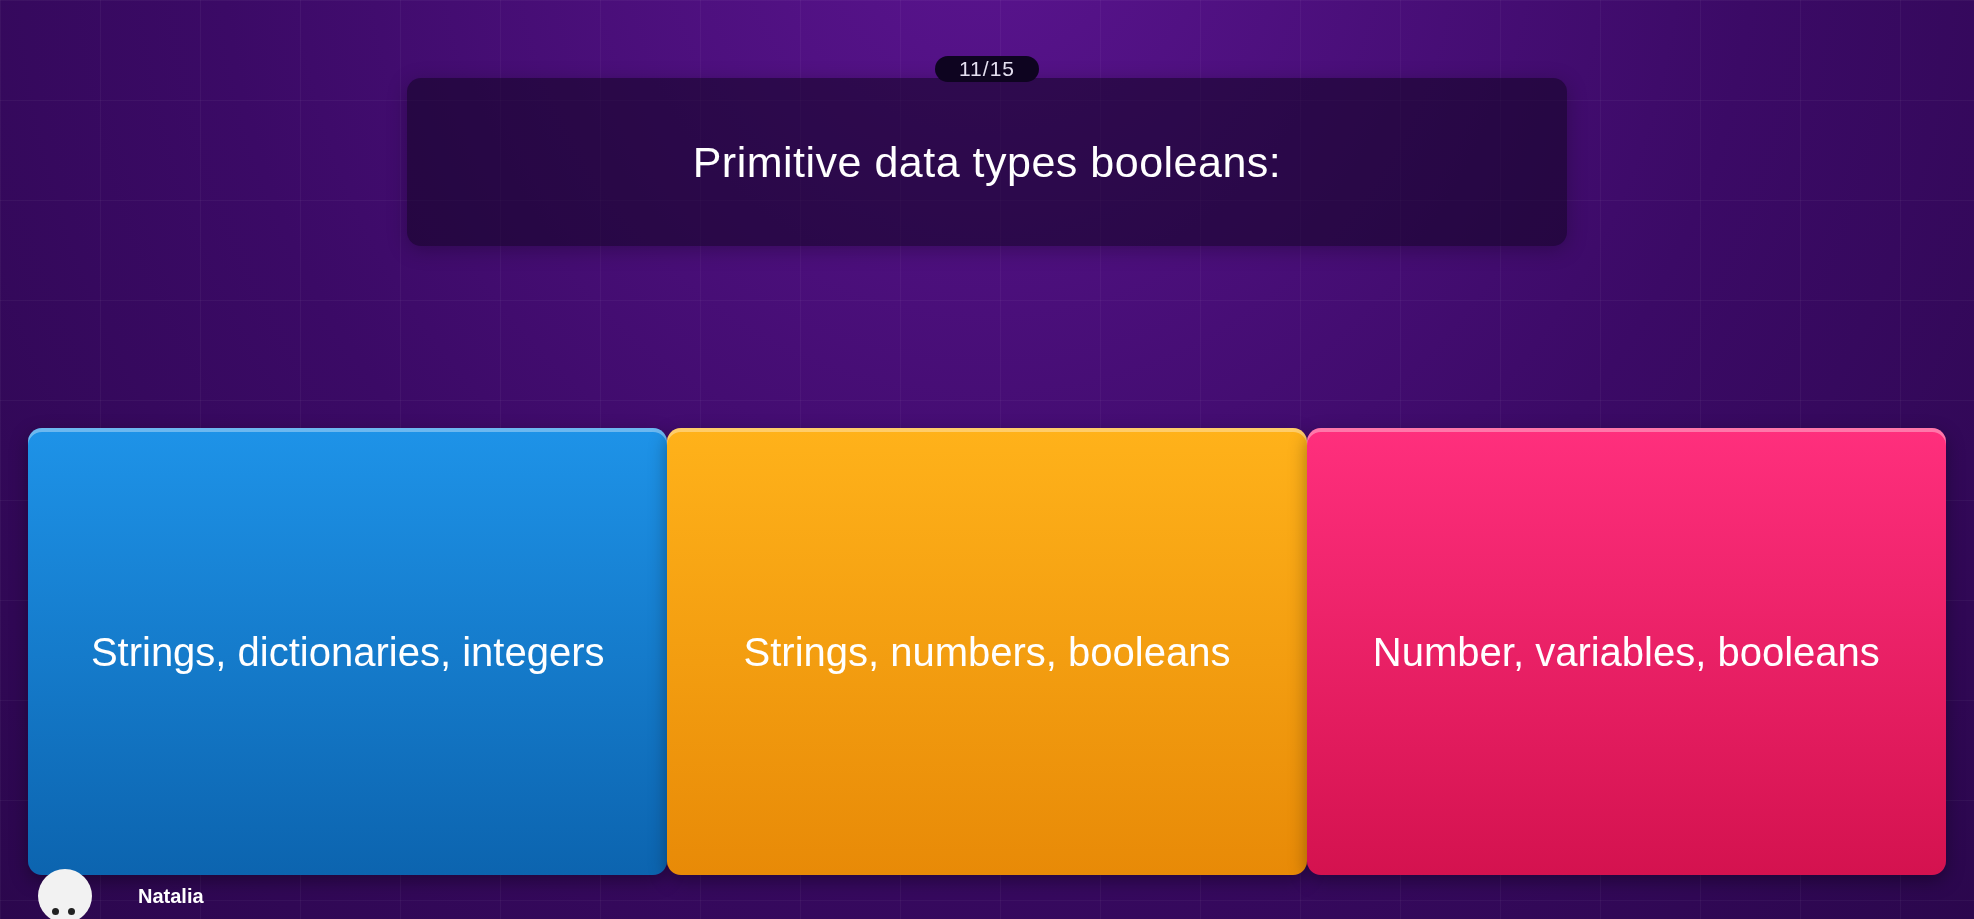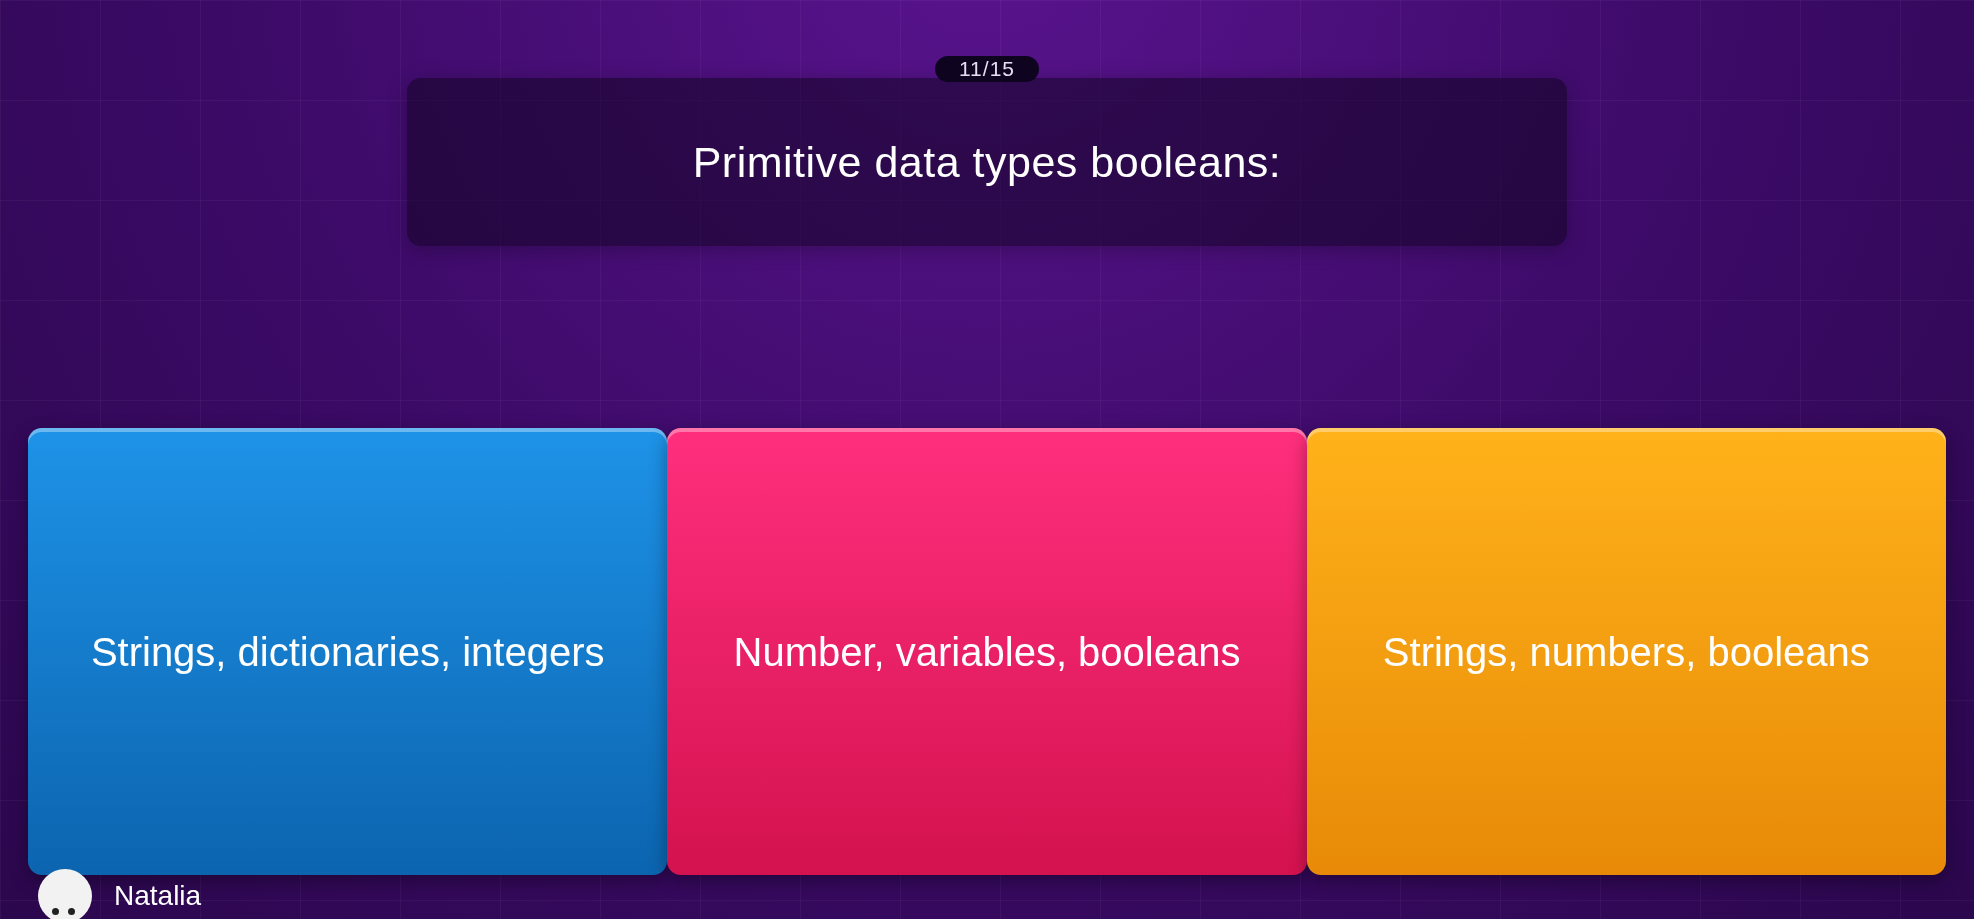--- a/index.html
+++ b/index.html
@@ -124,48 +124,49 @@
     position: absolute;
     bottom: 8px;
     width: 7px;
     height: 7px;
     background: #222;
     border-radius: 50%;
   }
   .avatar::before { left: 14px; }
   .avatar::after  { left: 30px; }
   .player-name {
-    font-size: 28px;
-    font-weight: 400;
+    font-size: 20px;
+    font-weight: 700;
     color: #ffffff;
+    margin-left: 24px;
   }
 </style>
 </head>
 <body>
 
 <div class="grid-overlay"></div>
 
 <div class="stage">
 
   <div class="question-panel">
     <div class="progress-pill">
       <span>11/15</span>
     </div>
     <span>Primitive data types booleans:</span>
   </div>
 
   <div class="answers-row">
     <div class="answer-card blue">
       <span>Strings, dictionaries, integers</span>
     </div>
+    <div class="answer-card orange">
+      <span>Strings, numbers, booleans</span>
+    </div>
     <div class="answer-card pink">
       <span>Number, variables, booleans</span>
-    </div>
-    <div class="answer-card orange">
-      <span>Strings, numbers, booleans</span>
     </div>
   </div>
 
   <div class="player-strip">
     <span class="avatar"></span>
     <span class="player-name">Natalia</span>
   </div>
 
 </div>
 

